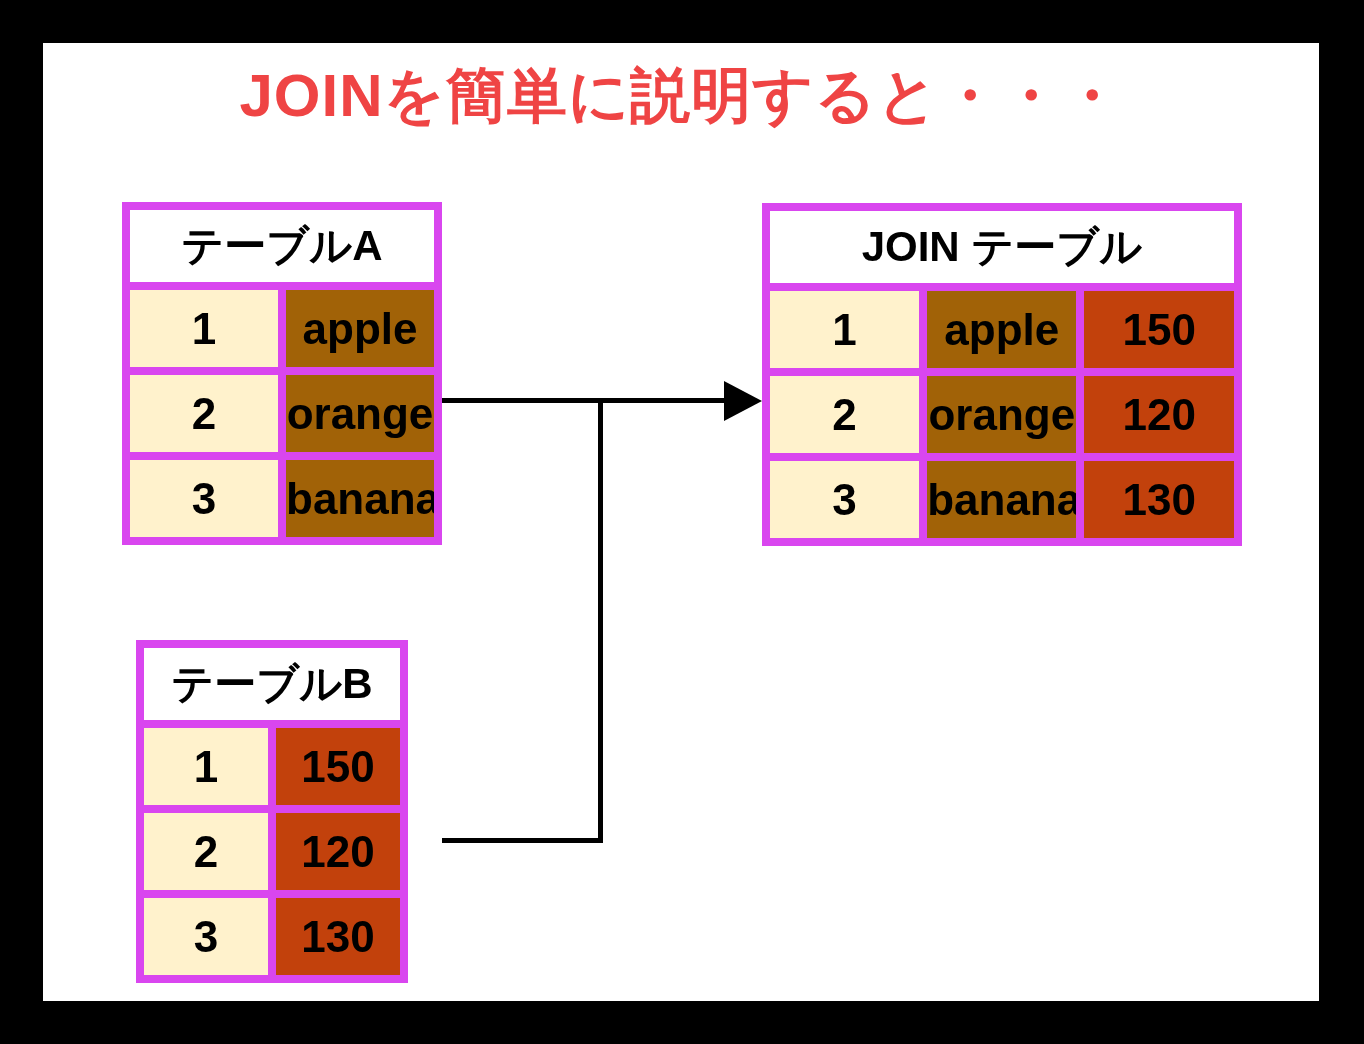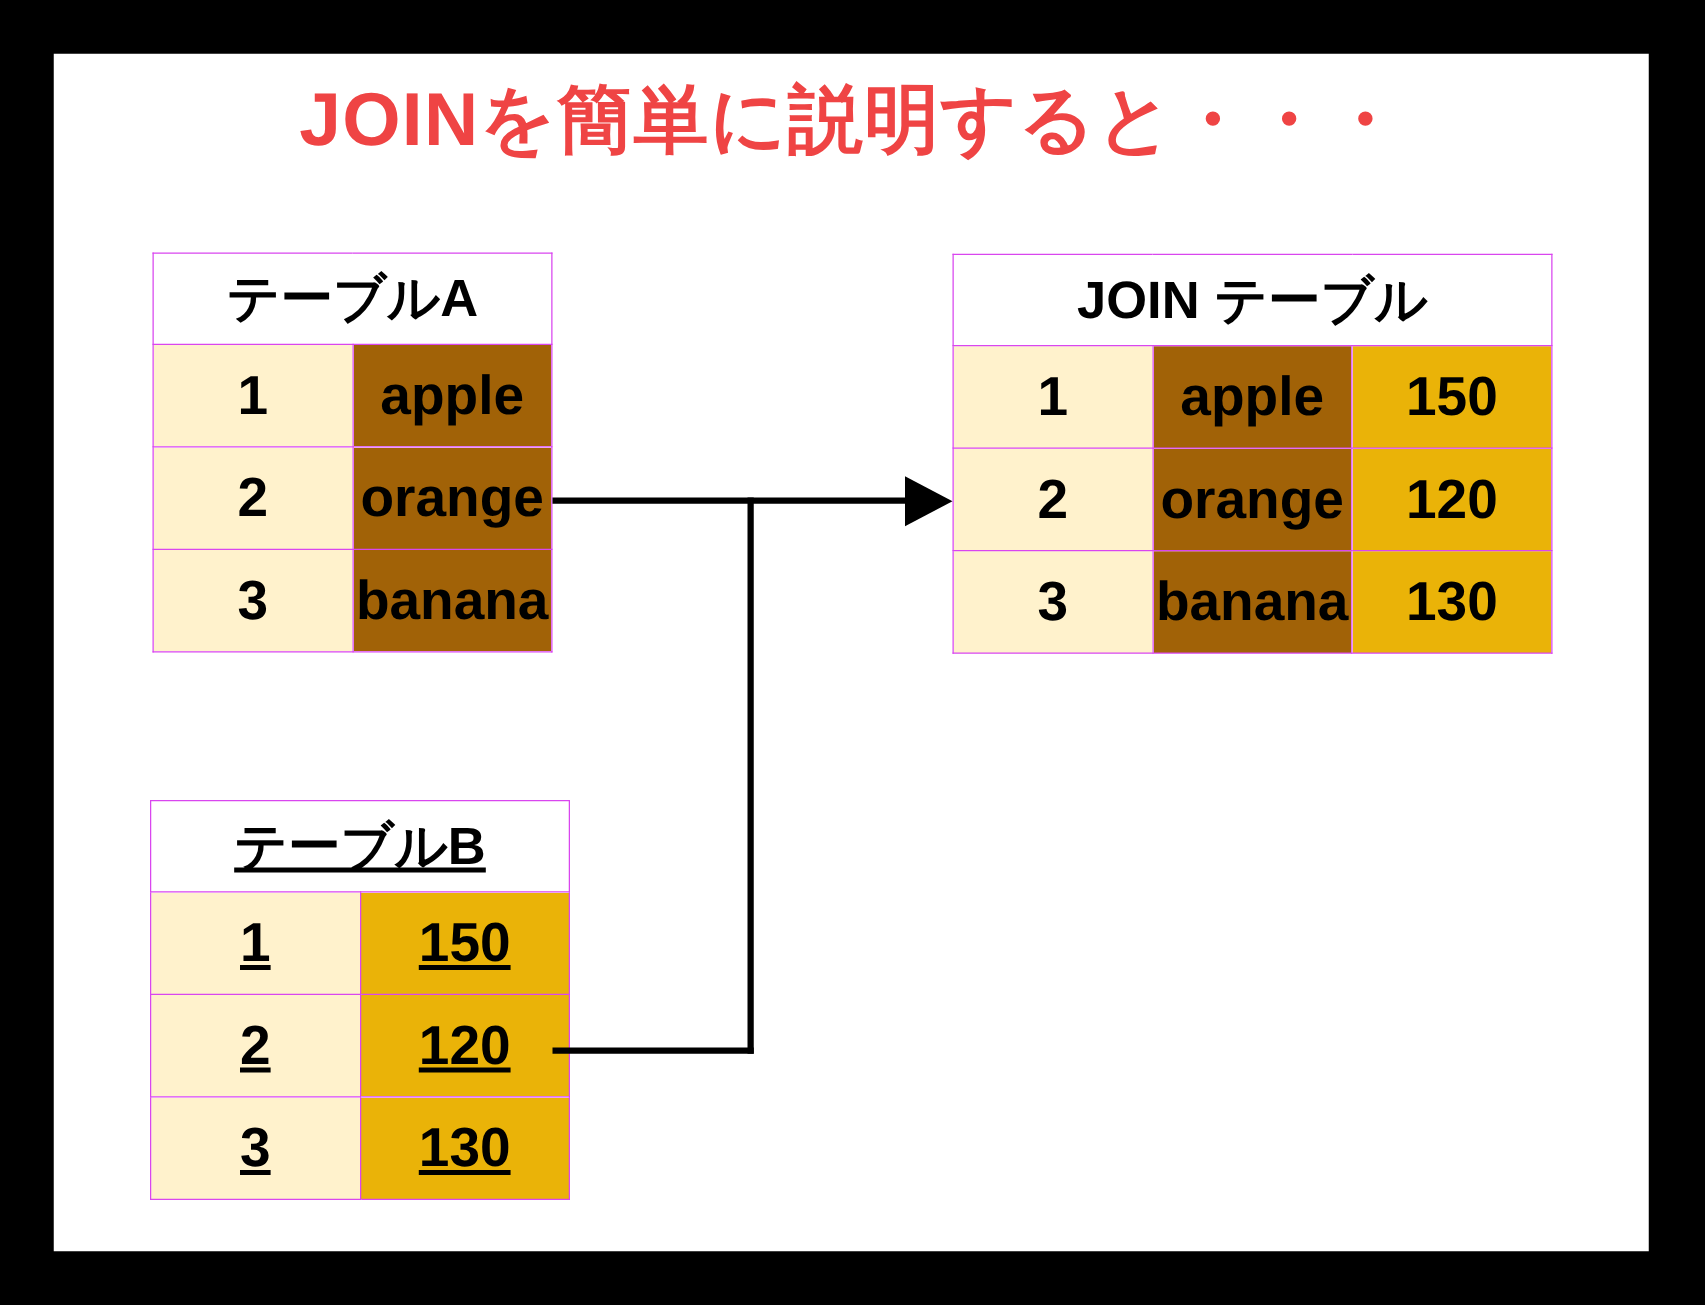--- a/index.html
+++ b/index.html
@@ -36,43 +36,43 @@
     line-height: 1;
     white-space: nowrap;
   }
   table.dtable {
     position: absolute;
     border-collapse: collapse;
     table-layout: fixed;
     background: #fff;
   }
   table.dtable th, table.dtable td {
-    border: 1px solid #d946ef;
+    border: 8px solid #d946ef;
     text-align: center;
     vertical-align: middle;
     font-weight: 700;
     color: #000;
     padding: 0;
     overflow: hidden;
   }
   table.dtable th {
     font-size: 42px;
     height: 72px;
     background: #fff;
   }
   table.dtable td {
     font-size: 44px;
     height: 77px;
   }
   td.key   { background: #FFF2CC; }
   td.fruit { background: #a16207; }
-  td.val   { background: #eab308; }
+  td.val   { background: #c2410c; }
 
   #table-a    { left: 122px; top: 202px; width: 320px; height: 320px; }
-  #table-b    { left: 120px; top: 640px; width: 336px; height: 320px; text-decoration: underline; }
+  #table-b    { left: 136px; top: 640px; width: 272px; height: 320px; }
   #join-table { left: 762px; top: 203px; width: 480px; height: 320px; border-radius: 27px; }
 
   .connector {
     position: absolute;
     background: #000;
   }
   #connector-a-horizontal { left: 442px; top: 398px; width: 286px; height: 5px; }
   #connector-vertical     { left: 598px; top: 398px; width: 5px;  height: 445px; }
   #connector-b-horizontal { left: 442px; top: 838px; width: 161px; height: 5px; }
   #arrowhead {

